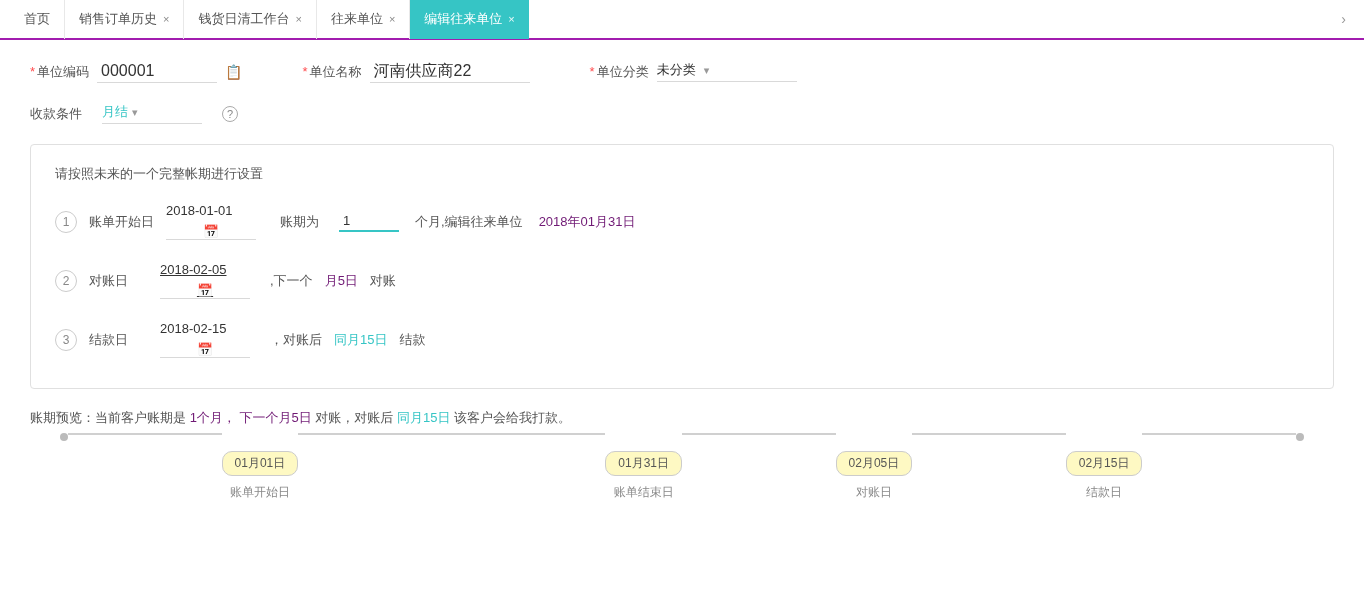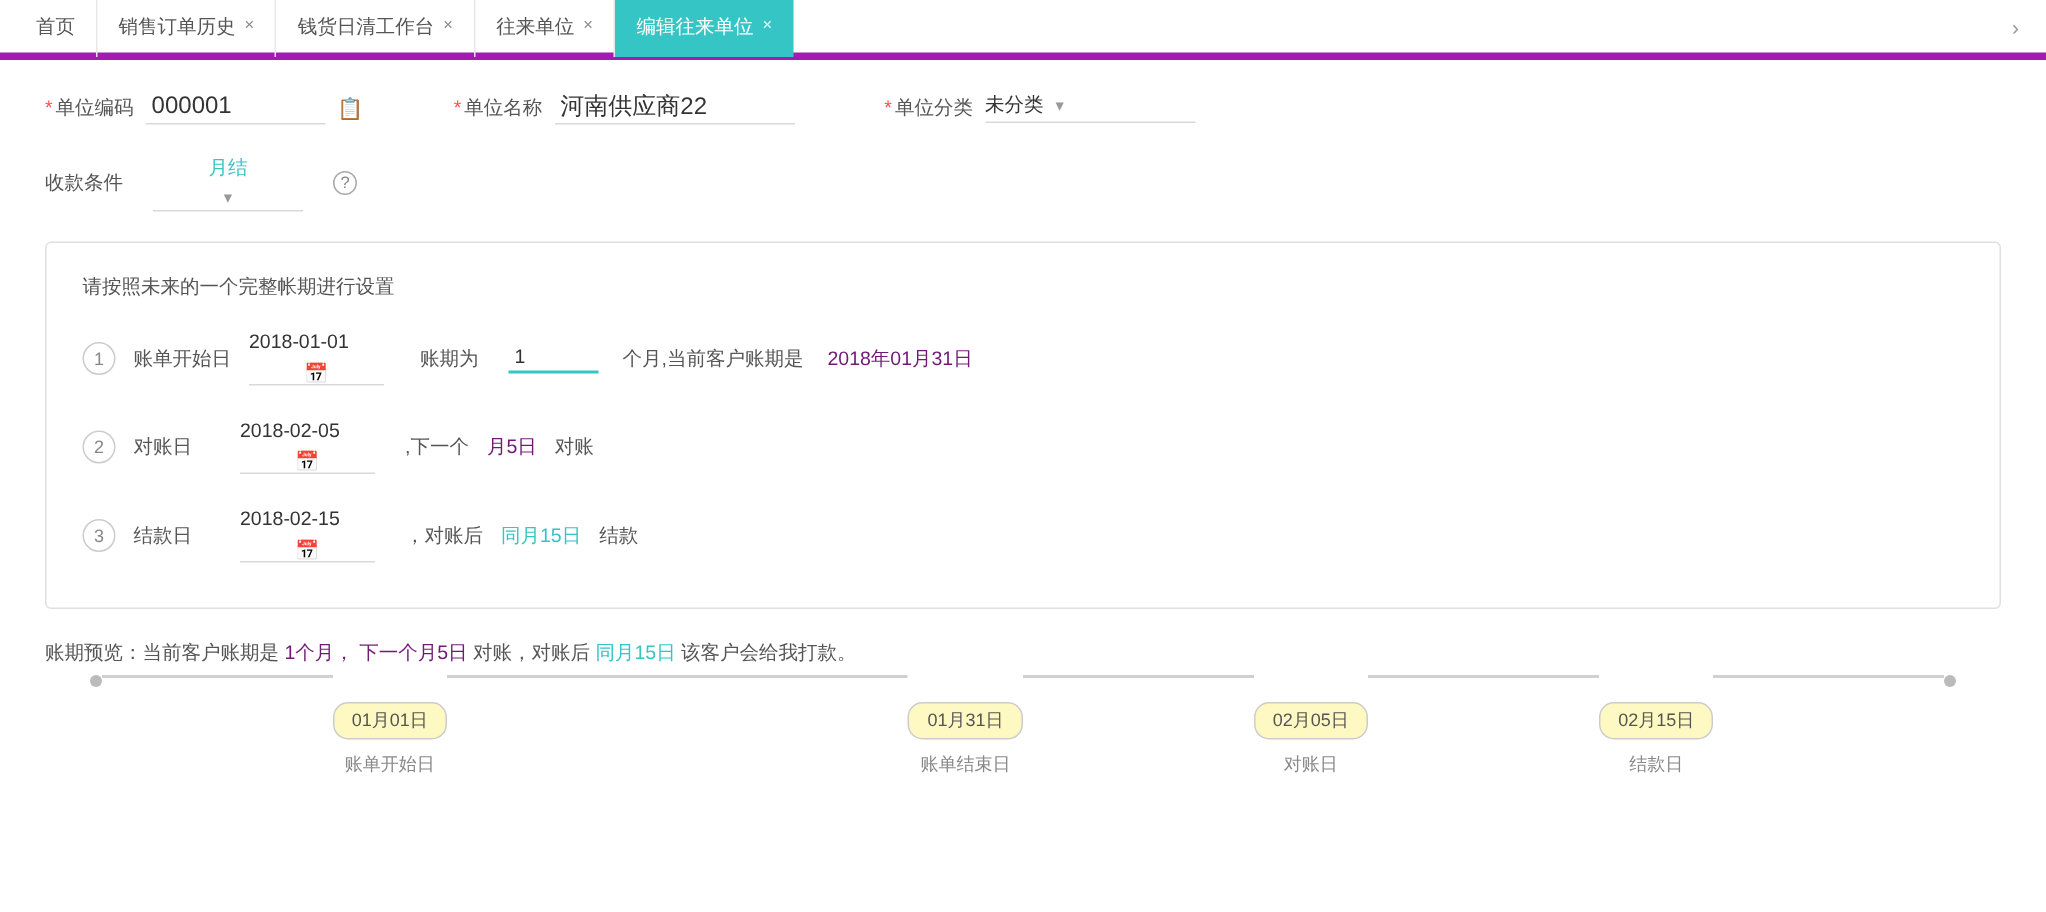--- a/index.html
+++ b/index.html
@@ -3,21 +3,21 @@
   <meta charset="utf-8">
   <style>
     * { box-sizing: border-box; margin: 0; padding: 0; }
     body { font-family: 'Microsoft YaHei', Arial, sans-serif; font-size: 13px; background: #f5f5f5; color: #333; }
 
     
     .tabs-bar {
       display: flex;
       align-items: center;
       background: #fff;
-      border-bottom: 5px solid #a21caf;
+      border-bottom: 2px solid #a21caf;
       height: 40px;
       padding: 0 10px;
       justify-content: center;
     }
     .tab {
       display: flex;
       align-items: center;
       padding: 0 14px;
       height: 40px;
       cursor: pointer;
@@ -121,21 +121,20 @@
       cursor: pointer;
       font-size: 14px;
     }
     .select-group {
       display: flex;
       align-items: center;
       gap: 4px;
       border-bottom: 1px solid #d9d9d9;
       padding-bottom: 2px;
       min-width: 100px;
-      flex-direction: column;
     }
     .select-value {
       color: #36c5c5;
       font-size: 13px;
       cursor: pointer;
     }
     .chevron-down {
       color: #999;
       font-size: 11px;
     }
@@ -354,30 +353,30 @@
       <div class="step-num">
         <span>1</span>
       </div>
       <span class="step-label">账单开始日</span>
       <div class="date-input-wrap">
         <input class="date-input" type="text" value="2018-01-01" style="">
         <span class="input-icon" style="font-size:13px;">📅</span>
       </div>
       <span class="step-desc" style="margin-left:12px;">账期为</span>
       <input class="period-input" type="text" style="margin-left: 8px;" value="1">
-      <span class="step-desc" style="margin-left:4px;">个月,当前客户账期是</span>
+      <span class="step-desc" style="margin-left:4px;">个月,编辑往来单位</span>
       <span class="step-desc highlight-orange" style="margin-left:4px;">2018年01月31日</span>
     </div>
 
     <div class="step-row">
       <div class="step-num">
         <span>2</span>
       </div>
       <span class="step-label">对账日</span>
-      <div class="date-input-wrap" style="margin-left: 20px;">
+      <div class="date-input-wrap" style="margin-left: 20px; text-decoration: underline;">
         <input class="date-input" type="text" value="2018-02-05" style="">
         <span class="input-icon" style="font-size:13px;">📅</span>
       </div>
       <span class="step-desc" style="margin-left:8px;text-align:center;">,下一个</span>
       <span class="step-desc highlight-orange">月5日</span>
       <span class="step-desc">对账</span>
     </div>
 
     <div class="step-row" style="margin-bottom:10px;">
       <div class="step-num">

